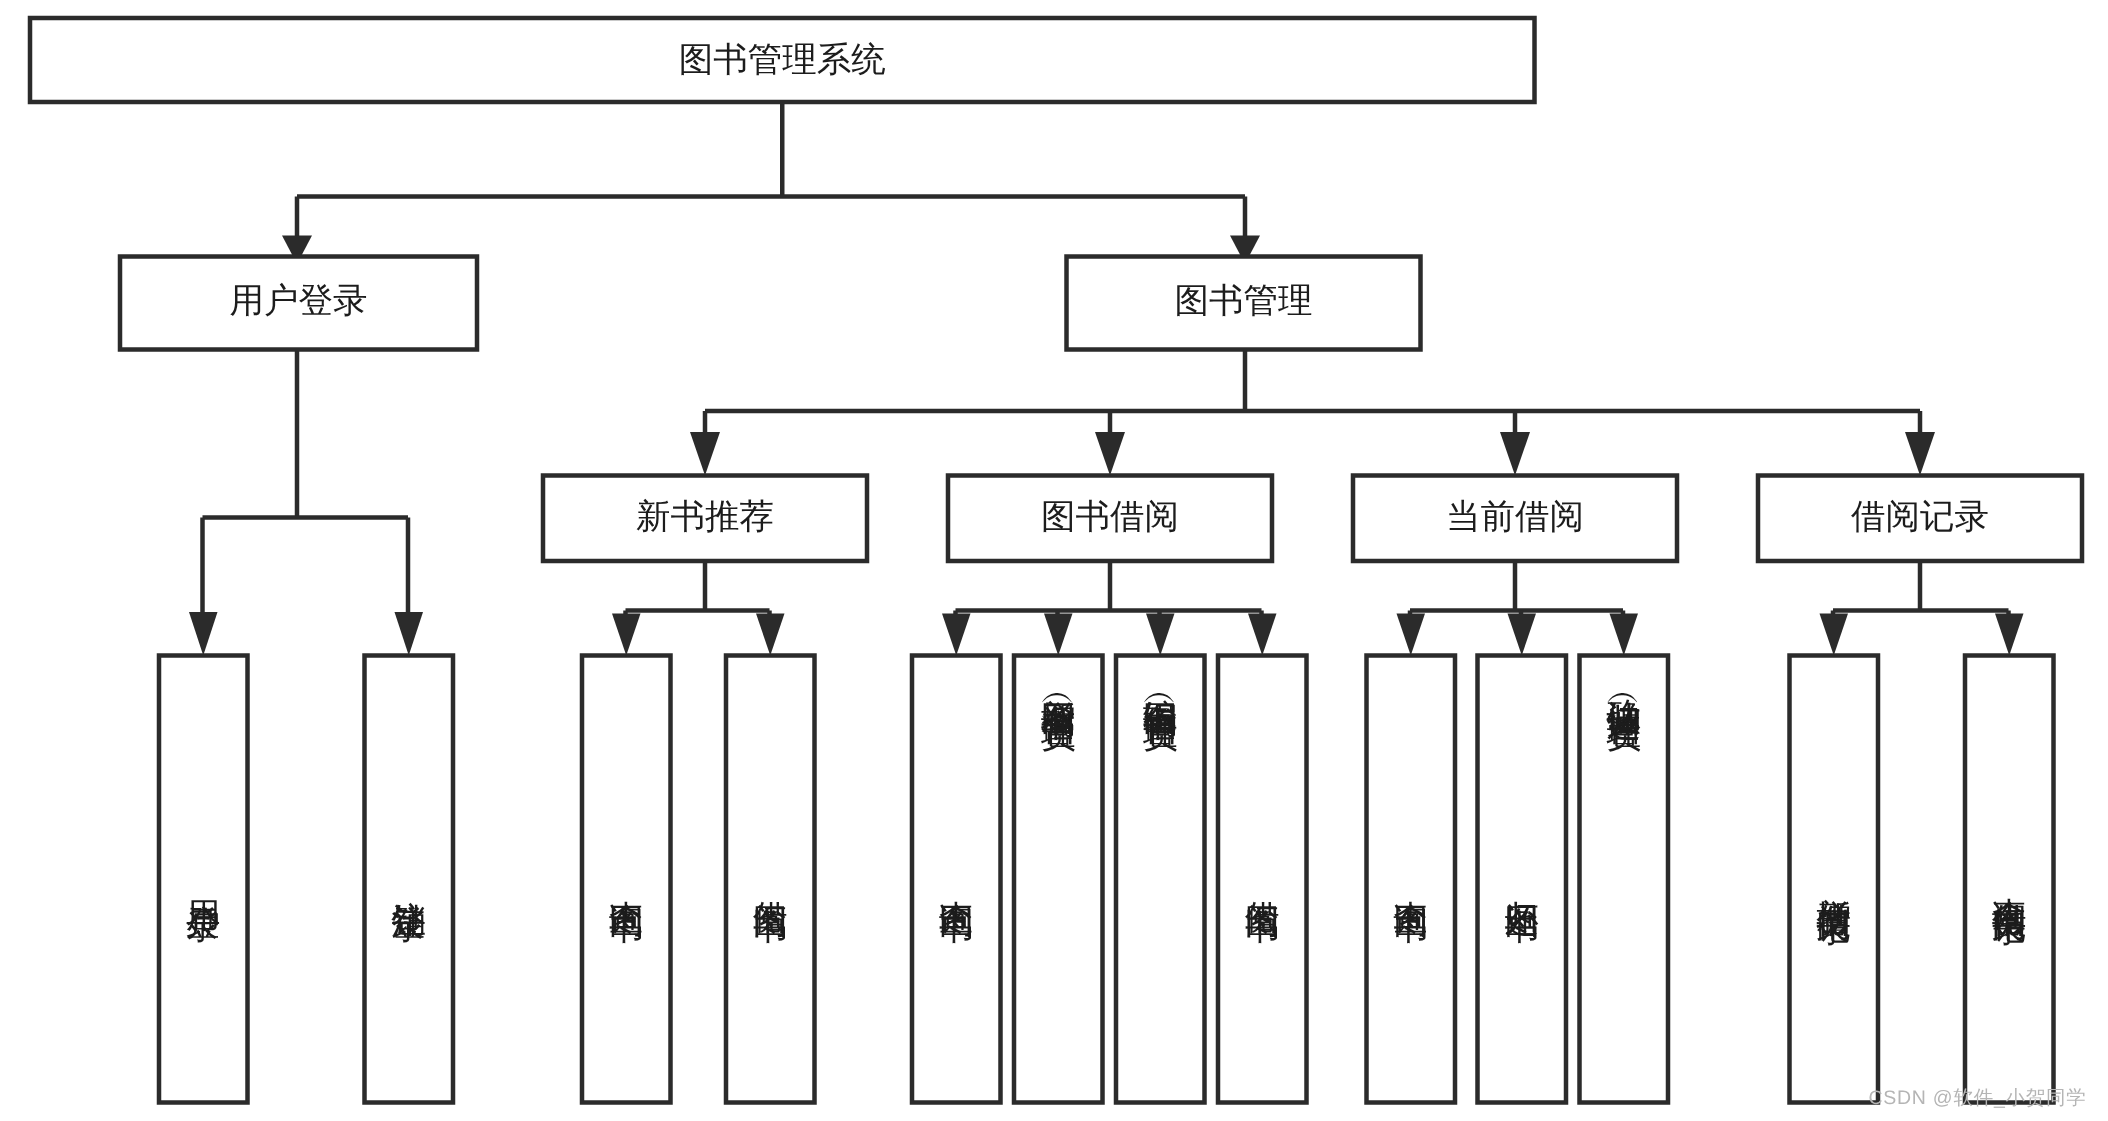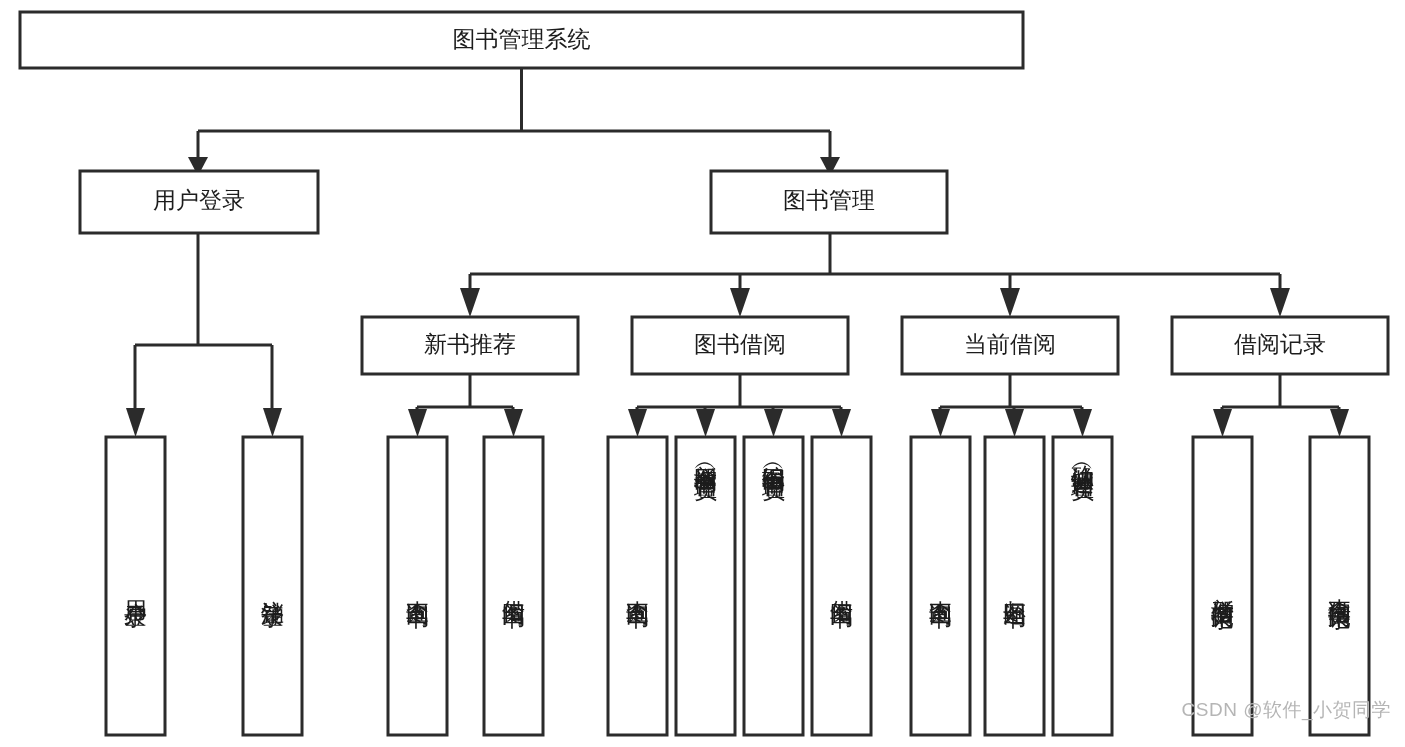--- a/index.html
+++ b/index.html
@@ -65,23 +65,23 @@
     font-family: "Liberation Sans", "DejaVu Sans", sans-serif;
     font-size: 23px;
     color: #1c1c1c;
     letter-spacing: 2px;
     white-space: nowrap;
     line-height: 1;
   }
   .watermark {
     position: absolute;
     right: 14px;
-    bottom: 24px;
-    font-family: "Liberation Sans", "DejaVu Sans", sans-serif;
-    font-size: 19px;
+    bottom: 6px;
+    font-family: "Liberation Sans", "DejaVu Sans", sans-serif;
+    font-size: 13px;
     color: #b5b5b5;
     letter-spacing: 0.5px;
     white-space: nowrap;
   }
 </style>
 </head>
 <body>
 
 <div id="diagram-root">
 

